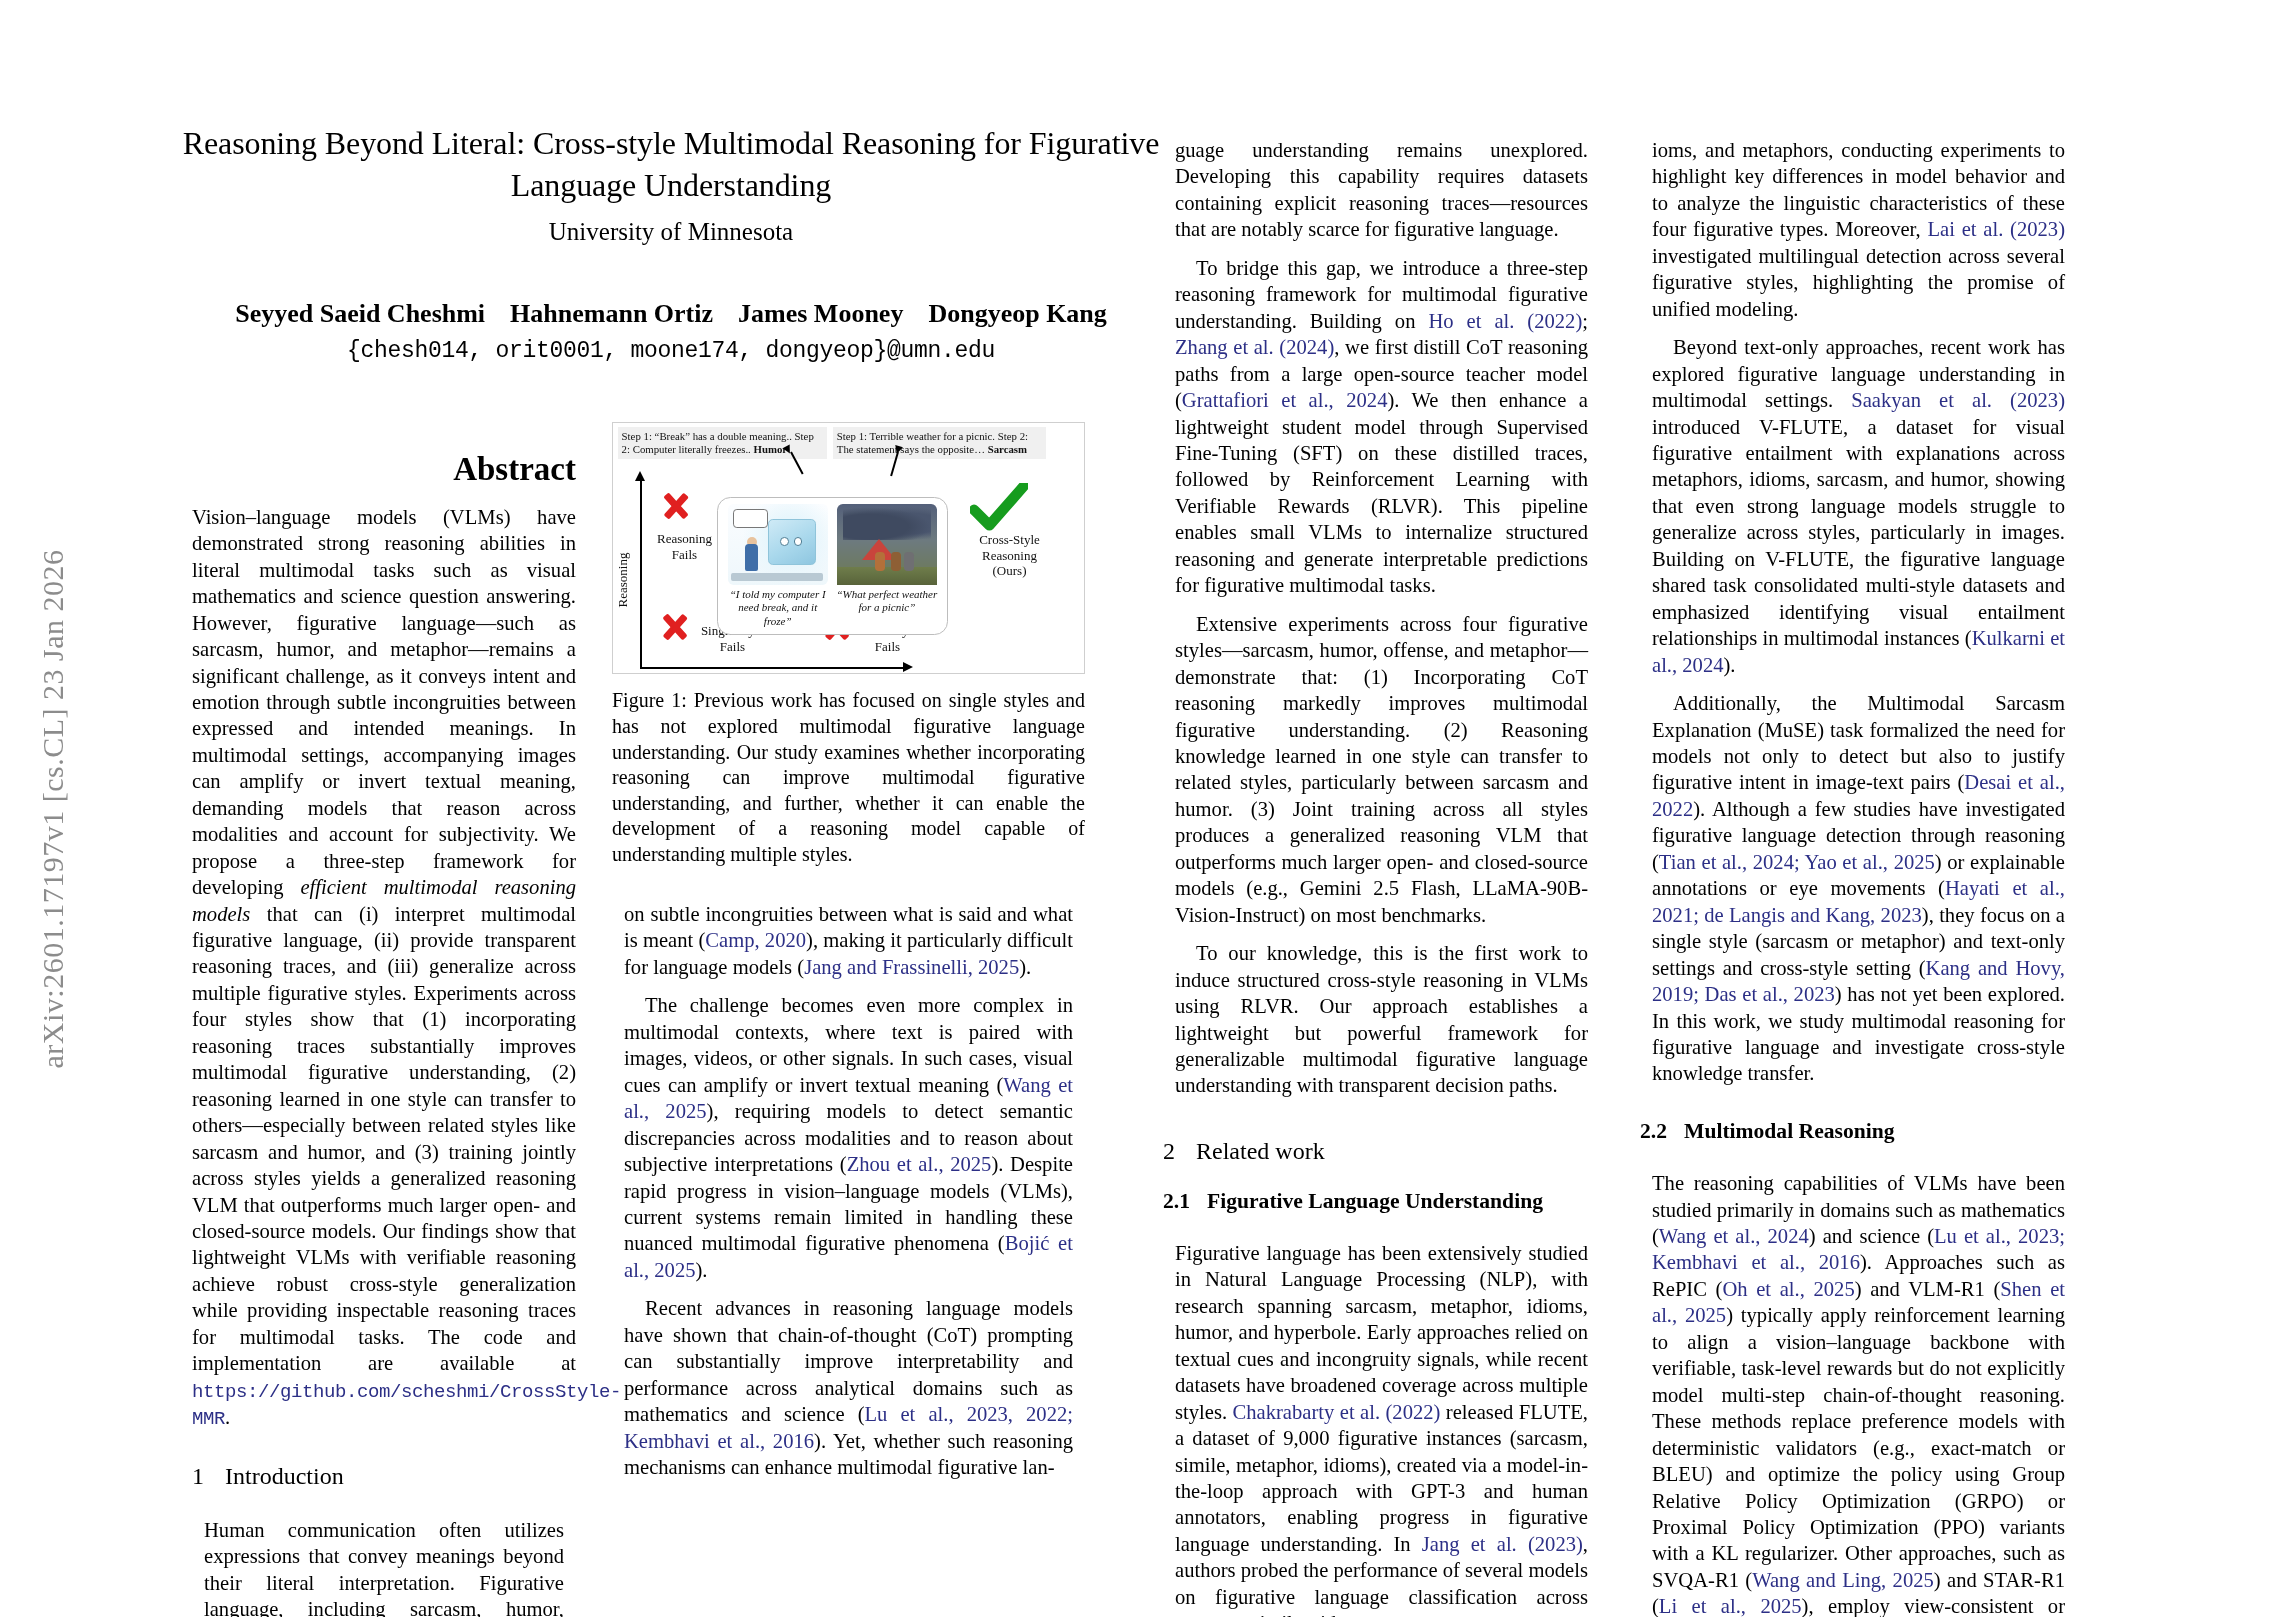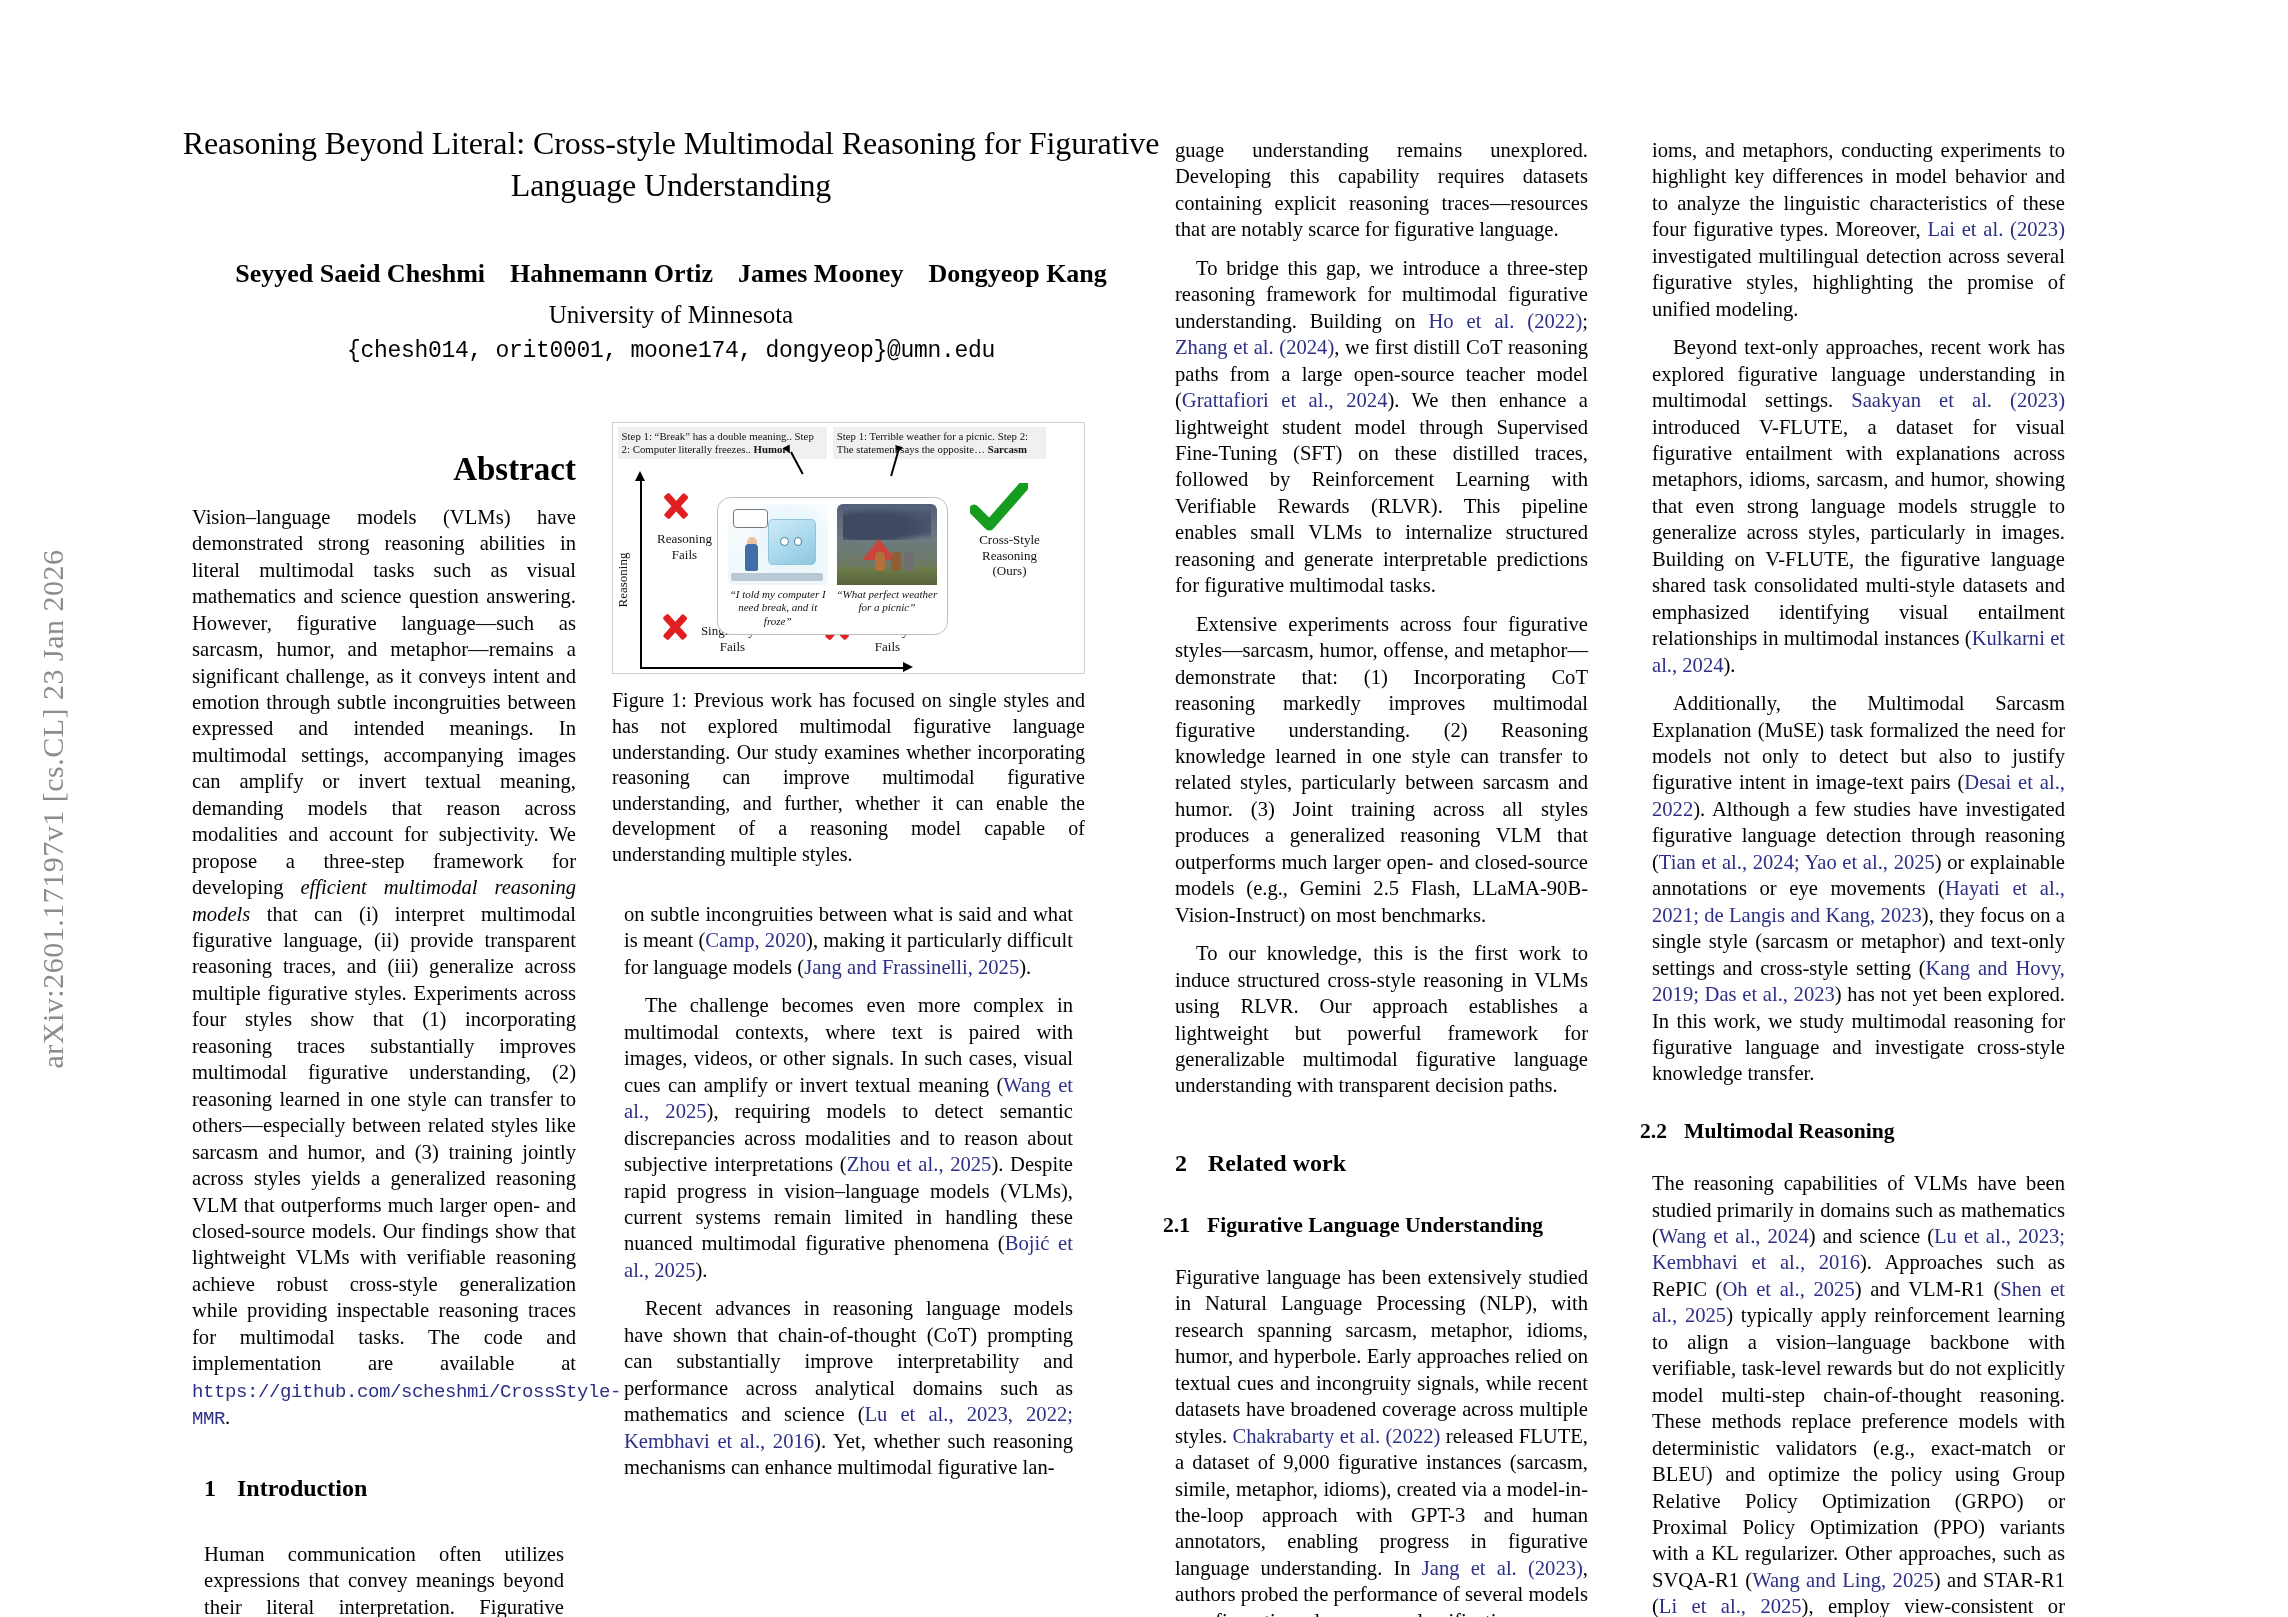--- a/index.html
+++ b/index.html
@@ -94,22 +94,22 @@
   #col2 { left: 506px;  width: 473px; }
   #col3 { left: 1057px; width: 437px; }
   #col4 { left: 1534px; width: 437px; }
 
   .flow > p { margin: 12px; }
   .flow > p + p { text-indent: 21px; }
   .sec-gap { height: 16.3px; }
 
   h2.section {
     font-size: 24px;
-    font-weight: bold;
-    margin: 12px;
+    font-weight: normal;
+    margin: 0;
     text-align: left;
     text-indent: 0;
   }
   h2.section .num { display: inline-block; min-width: 33px; }
   h3.subsection {
     font-size: 21.6px;
     font-weight: bold;
     margin: 0;
     text-align: left;
     text-indent: 0;
@@ -379,24 +379,24 @@
 <body>
 
 <div id="arxiv-stamp">
   <div class="vtext">arXiv:2601.17197v1  [cs.CL]  23 Jan 2026</div>
 </div>
 
 <div id="page">
 
   <div id="title-block">
     <h1 id="paper-title">Reasoning Beyond Literal: Cross-style Multimodal Reasoning for Figurative Language Understanding</h1>
+    <div id="affiliation">University of Minnesota</div>
     <div id="authors">
       <span class="author">Seyyed Saeid Cheshmi</span><span class="author">Hahnemann Ortiz</span><span class="author">James Mooney</span><span class="author">Dongyeop Kang</span>
     </div>
-    <div id="affiliation">University of Minnesota</div>
     <div id="emails">{chesh014, orit0001, moone174, dongyeop}@umn.edu</div>
   </div>
 
   <div class="col" id="col1">
     <div style="height:448px"></div>
 
     <div id="abstract-head">Abstract</div>
 
     <div id="abstract-body">
       <span>Vision–language models (VLMs) have demonstrated strong reasoning abilities in literal multimodal tasks such as visual mathematics and science question answering. However, figurative language—such as sarcasm, humor, and metaphor—remains a significant challenge, as it conveys intent and emotion through subtle incongruities between expressed and intended meanings. In multimodal settings, accompanying images can amplify or invert textual meaning, demanding models that reason across modalities and account for subjectivity. We propose a three-step framework for developing </span><em>efficient multimodal reasoning models</em><span> that can (i) interpret multimodal figurative language, (ii) provide transparent reasoning traces, and (iii) generalize across multiple figurative styles. Experiments across four styles show that (1) incorporating reasoning traces substantially improves multimodal figurative understanding, (2) reasoning learned in one style can transfer to others—especially between related styles like sarcasm and humor, and (3) training jointly across styles yields a generalized reasoning VLM that outperforms much larger open- and closed-source models. Our findings show that lightweight VLMs with verifiable reasoning achieve robust cross-style generalization while providing inspectable reasoning traces for multimodal tasks. The code and implementation are available at </span><span class="url">https://github.com/scheshmi/CrossStyle-MMR</span><span>.</span>

